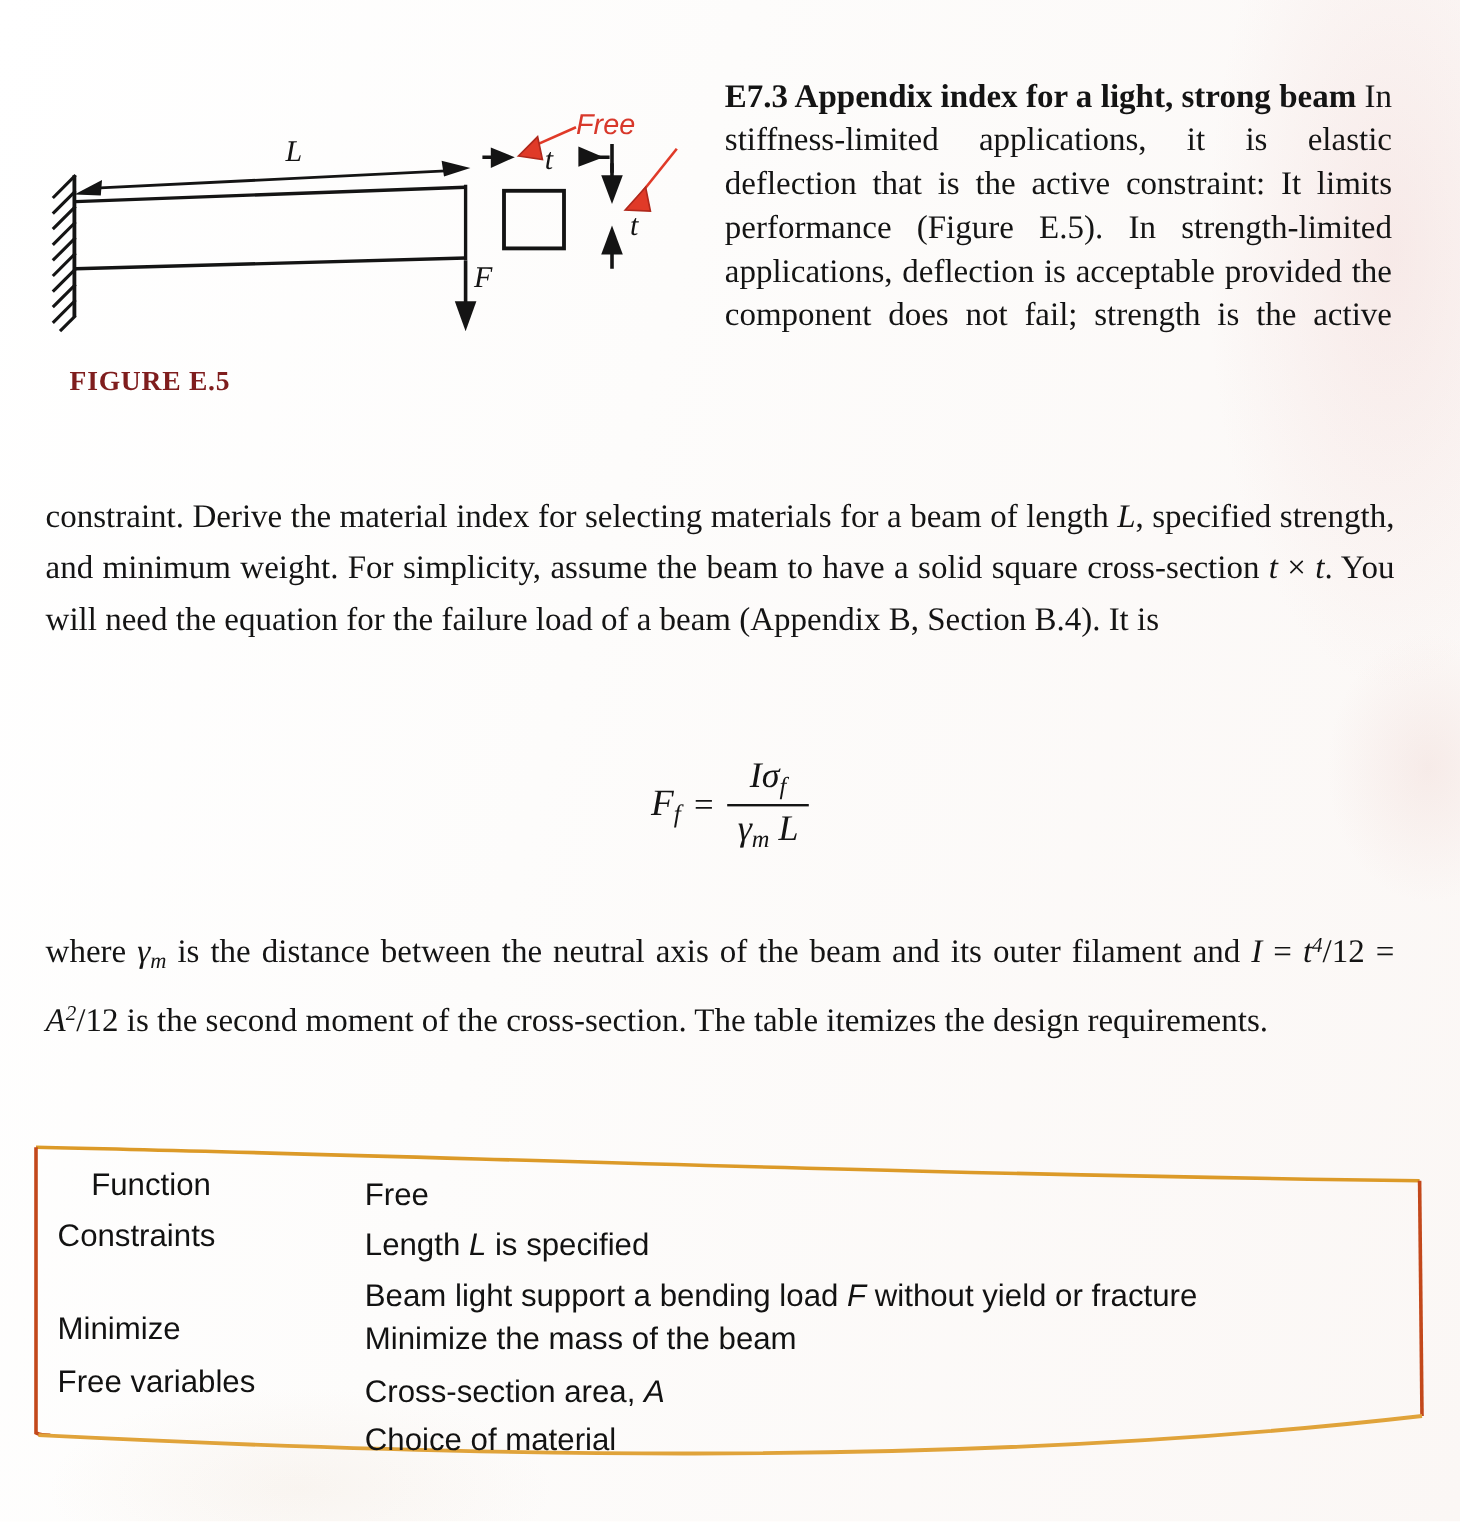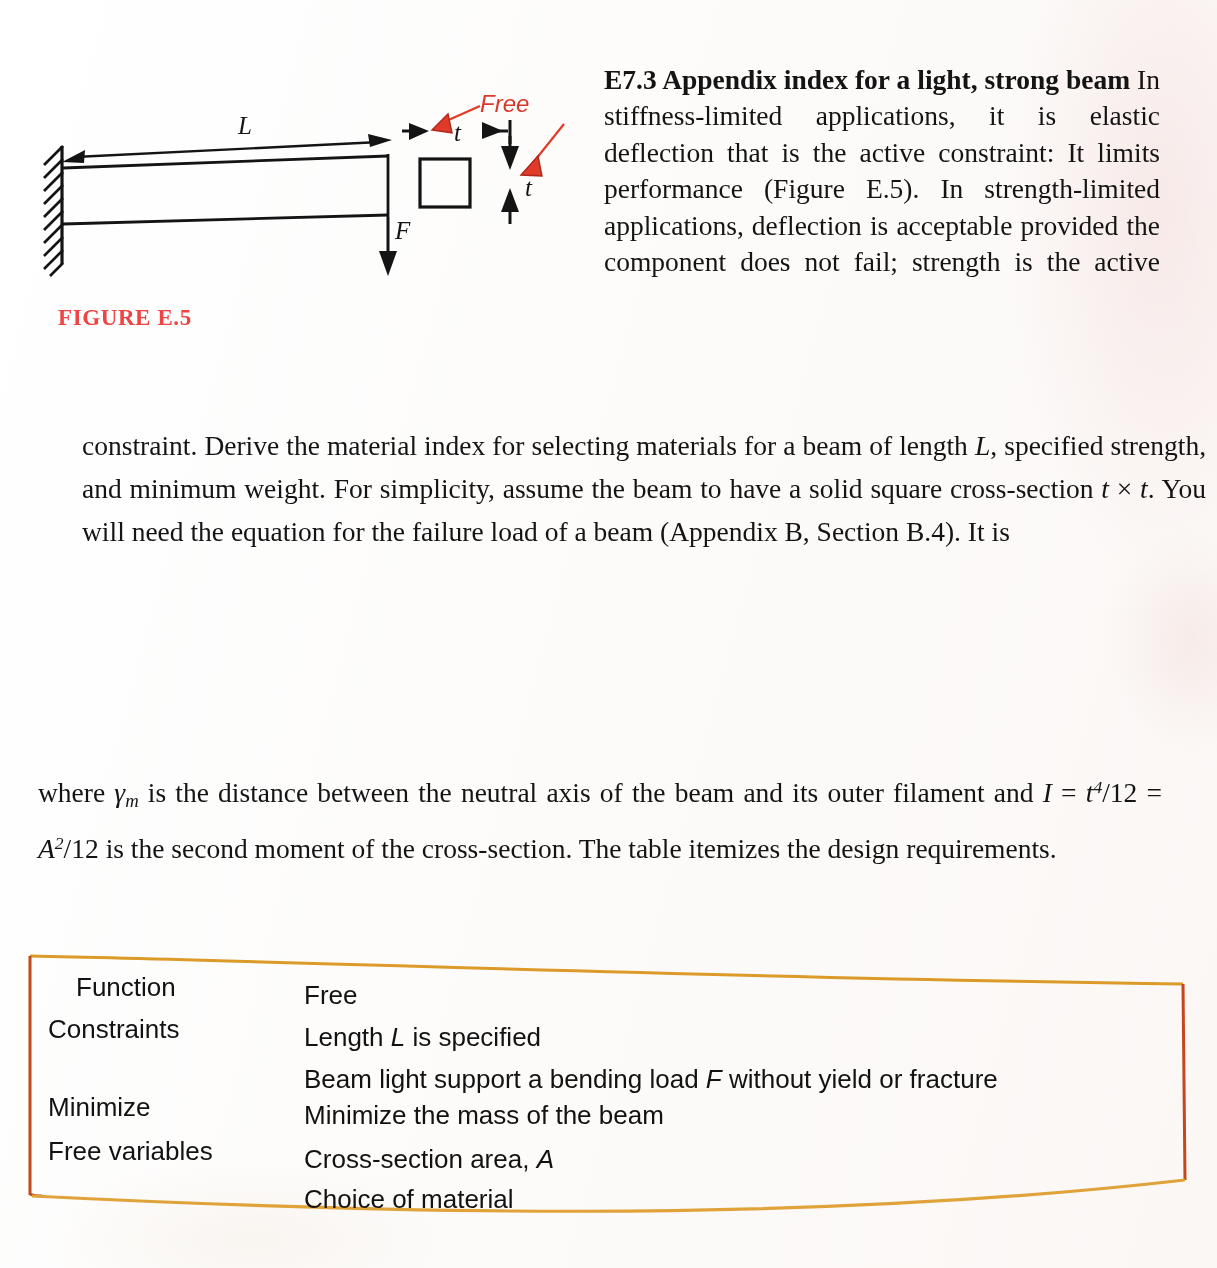--- a/index.html
+++ b/index.html
@@ -37,21 +37,21 @@
     height: 265px;
   }
   #figure-caption {
     position: absolute;
     left: 58px;
     top: 305px;
     font-family: "Liberation Serif", "DejaVu Serif", serif;
     font-weight: bold;
     font-size: 23px;
     letter-spacing: 0.6px;
-    color: #ef4444;
+    color: #7f1d1d;
   }
 
   
   #right-col {
     position: absolute;
     left: 604px;
     top: 62px;
     width: 556px;
     font-size: 27.5px;
     line-height: 36.4px;
@@ -65,21 +65,21 @@
   .wide-para {
     position: absolute;
     left: 38px;
     width: 1124px;
     font-size: 27.5px;
     line-height: 43px;
     text-align: justify;
     text-align-last: left;
     font-family: "Liberation Serif", "DejaVu Serif", serif;
   }
-  #para-constraint { top: 424px; margin-left: 44px; }
+  #para-constraint { top: 408px; }
   #para-where      { top: 766px; }
 
   i, .it { font-style: italic; }
   .sub { font-size: 0.68em; vertical-align: -0.28em; font-style: italic; }
   .sup { font-size: 0.64em; vertical-align: 0.5em; font-style: italic; }
 
   
   #equation {
     position: absolute;
     left: 0;
@@ -203,20 +203,30 @@
       <text x="524" y="34" font-family="Liberation Sans, sans-serif" font-style="italic" font-size="24" fill="#d8382b" opacity="0">Free</text>
     </svg>
   </div>
 
   <div id="figure-caption">FIGURE E.5</div>
 
   <div id="right-col"><b>E7.3 Appendix index for a light, strong beam</b><span> In stiffness-limited applications, it is elastic deflection that is the active constraint: It limits performance (Figure E.5). In strength-limited applications, deflection is acceptable provided the component does not fail; strength is the active</span></div>
 
   <div class="wide-para" id="para-constraint"><span>constraint. Derive the material index for selecting materials for a beam of length </span><i>L</i><span>, specified strength, and minimum weight. For simplicity, assume the beam to have a solid square cross-section </span><i>t</i><span> × </span><i>t</i><span>. You will need the equation for the failure load of a beam (Appendix B, Section B.4). It is</span></div>
 
+  <div id="equation">
+    <span class="eq-row">
+      <span class="eq-lhs"><span>F</span><span class="sub">f</span></span>
+      <span class="eq-eq">=</span>
+      <span class="frac">
+        <span class="num"><span>I</span><span>σ</span><span class="sub">f</span></span>
+        <span class="den"><span>γ</span><span class="sub">m</span>&nbsp;<span>L</span></span>
+      </span>
+    </span>
+  </div>
 
   <div class="wide-para" id="para-where"><span>where </span><i>γ</i><span class="sub">m</span><span> is the distance between the neutral axis of the beam and its outer filament and </span><i>I</i><span> = </span><i>t</i><span class="sup">4</span><span>/12 = </span><i>A</i><span class="sup">2</span><span>/12</span><span> is the second moment of the cross-section. The table itemizes the design requirements.</span></div>
 
   <div id="req-table-wrap">
     <svg id="req-border" width="1165" height="290" viewBox="0 0 1165 290">
 
       <path d="M 6,12 C 300,18 700,34 1159,40" fill="none" stroke="#dc9a28" stroke-width="3"></path>
       <path d="M 6,12 L 6,250 C 10,252 14,252 18,252" fill="none" stroke="#c3481b" stroke-width="3"></path>
       <path d="M 1159,40 L 1161,236" fill="none" stroke="#c3481b" stroke-width="3"></path>
       <path d="M 8,252 C 330,268 760,282 1161,236" fill="none" stroke="#e0a33a" stroke-width="3.2"></path>

